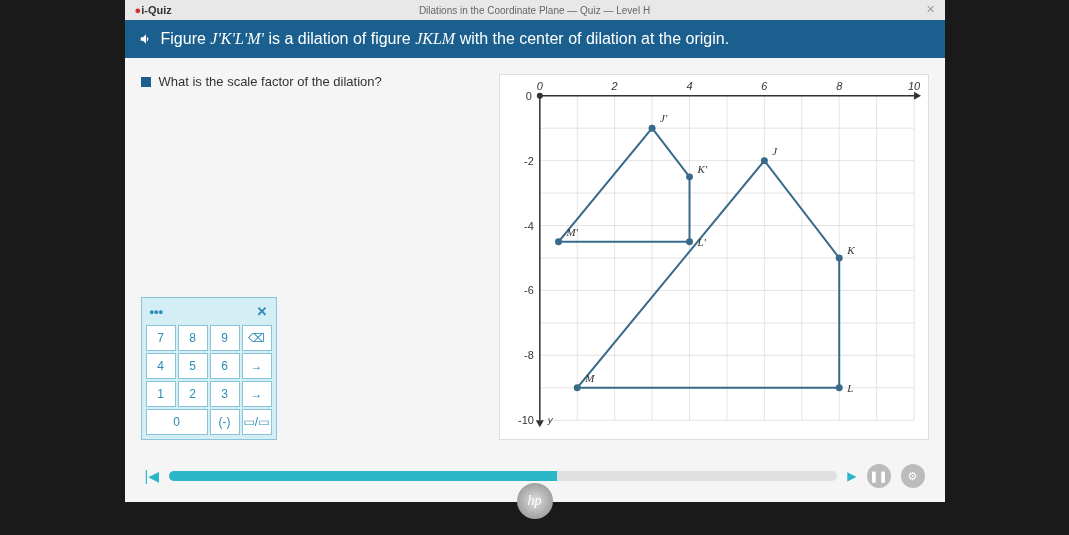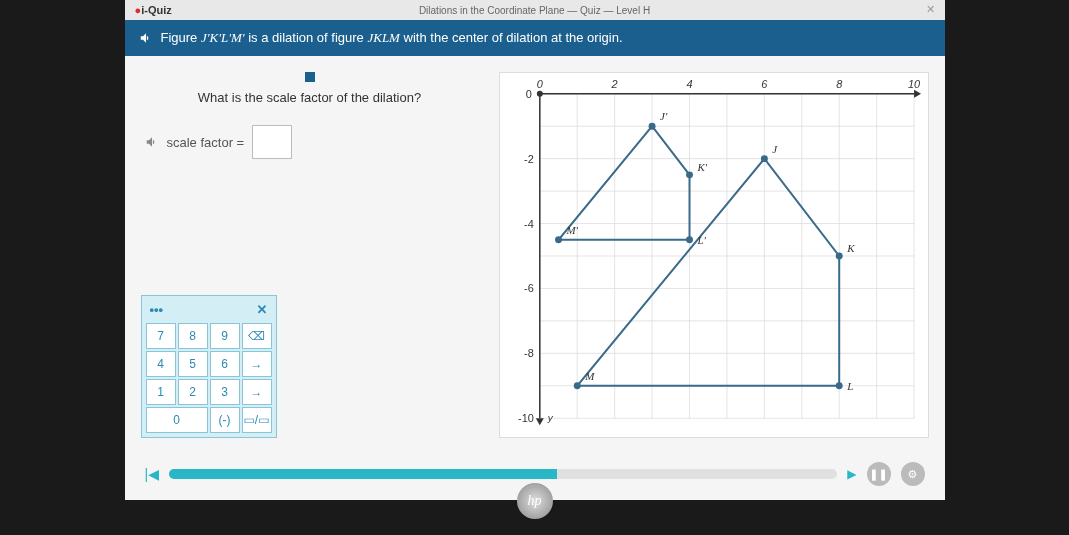--- a/index.html
+++ b/index.html
@@ -46,21 +46,21 @@
       height: 16px;
       font-size: 11px;
       color: #999;
       cursor: pointer;
       text-align: center;
     }
     .instruction-bar {
       background: #1a5f8e;
       color: #fff;
       padding: 10px 14px;
-      font-size: 13px;
+      font-size: 16px;
       display: flex;
       align-items: center;
       gap: 8px;
     }
     .speaker-icon {
       display: inline-block;
       width: 14px;
       height: 14px;
     }
     .italic-math { font-style: italic; font-family: Georgia, serif; }
@@ -75,21 +75,20 @@
       flex: 1;
       position: relative;
     }
     .question-row {
       display: flex;
       align-items: center;
       gap: 8px;
       font-size: 13px;
       color: #333;
       margin-bottom: 20px;
-      flex-direction: column;
     }
     .bullet {
       width: 10px;
       height: 10px;
       background: #1a5f8e;
     }
     .scale-row {
       display: flex;
       align-items: center;
       gap: 8px;
@@ -222,29 +221,20 @@
     <span>
       <span>Figure </span><span class="italic-math">J'K'L'M'</span><span> is a dilation of figure </span><span class="italic-math">JKLM</span><span> with the center of dilation at the origin.</span>
     </span>
   </div>
 
   <div class="content-area">
     <div class="left-panel">
       <div class="question-row">
         <span class="bullet"></span>
         <span>What is the scale factor of the dilation?</span>
-      </div>
-      <div class="scale-row">
-        <span style="width:14px;height:14px;display:inline-block;">
-          <svg viewBox="0 0 24 24" fill="#888">
-              <path d="M3 9v6h4l5 5V4L7 9H3zm13 3c0-1.8-1-3.3-2.5-4v8c1.5-.7 2.5-2.2 2.5-4z"></path>
-            </svg>
-        </span>
-        <span>scale factor =</span>
-        <div class="input-box"></div>
       </div>
 
       <div class="keypad">
         <div class="keypad-top">
           <span class="dots-btn">•••</span>
           <span class="x-btn">✕</span>
         </div>
         <div class="keypad-grid">
           <div class="key">7</div>
           <div class="key">8</div>

